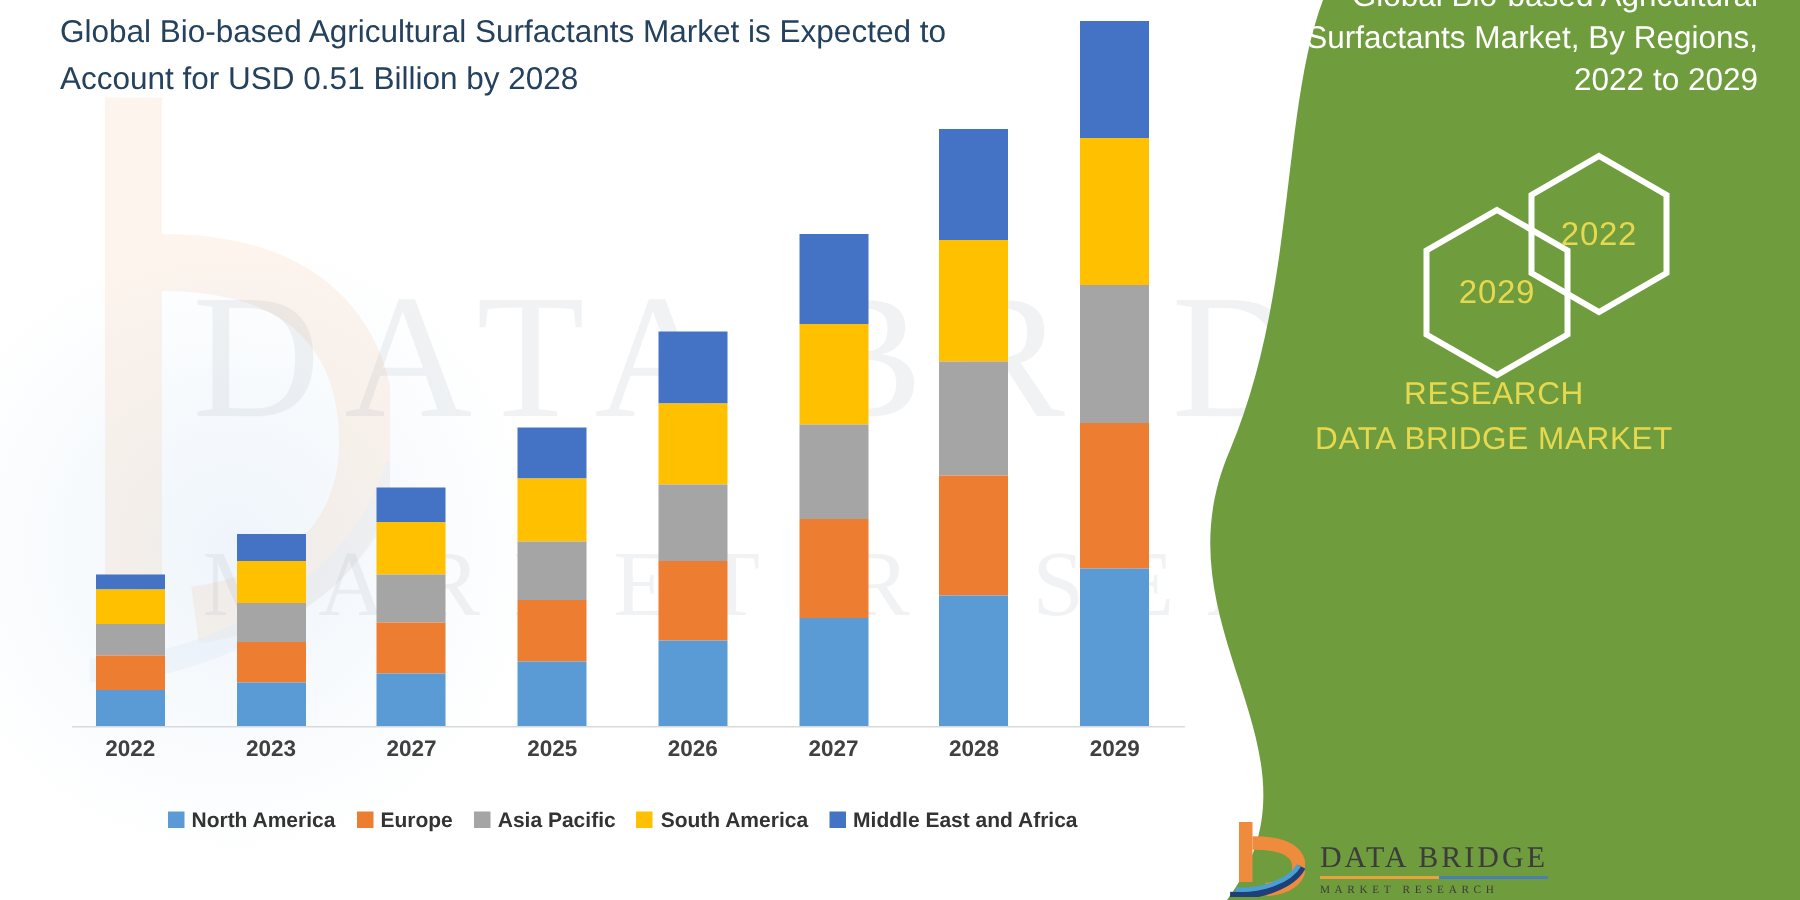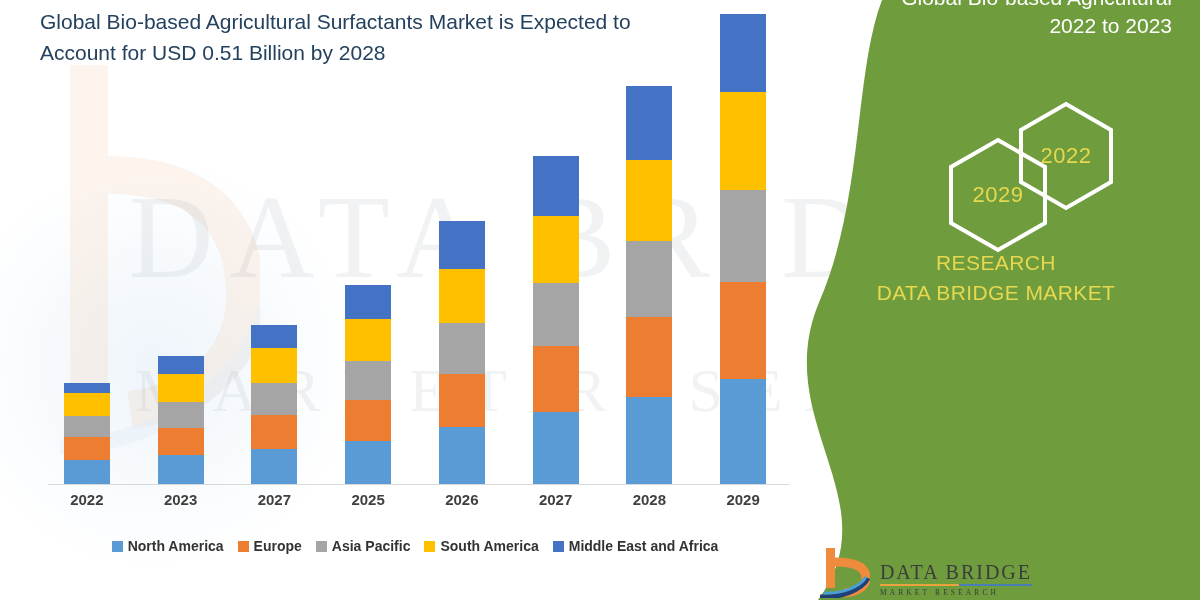--- a/index.html
+++ b/index.html
@@ -420,21 +420,22 @@
     <svg viewBox="0 0 440 600" width="440" height="600" aria-hidden="true">
       <path id="greenShape" d="M122,0 L440,0 L440,600 L58,600 C132,500 8,420 60,300 C104,196 94,74 122,0 Z" fill="#6f9c3d"></path>
     </svg>
   </div>
 
   <div class="gp-wm"></div>
 
   <div class="gp-content">
     <div class="gp-title">
       <div>Global Bio-based Agricultural</div>
-      <div>2022 to 2023</div>
+      <div>Surfactants Market, By Regions,</div>
+      <div>2022 to 2029</div>
     </div>
 
     <div class="gp-hexwrap">
       <div class="hex hex-2029">
         <svg viewBox="0 0 104 118" width="104" height="118" aria-hidden="true">
           <polygon points="52,4 99,31 99,87 52,114 5,87 5,31" fill="none" stroke="#ffffff" stroke-width="4"></polygon>
         </svg>
         <span>2029</span>
       </div>
       <div class="hex hex-2022">

